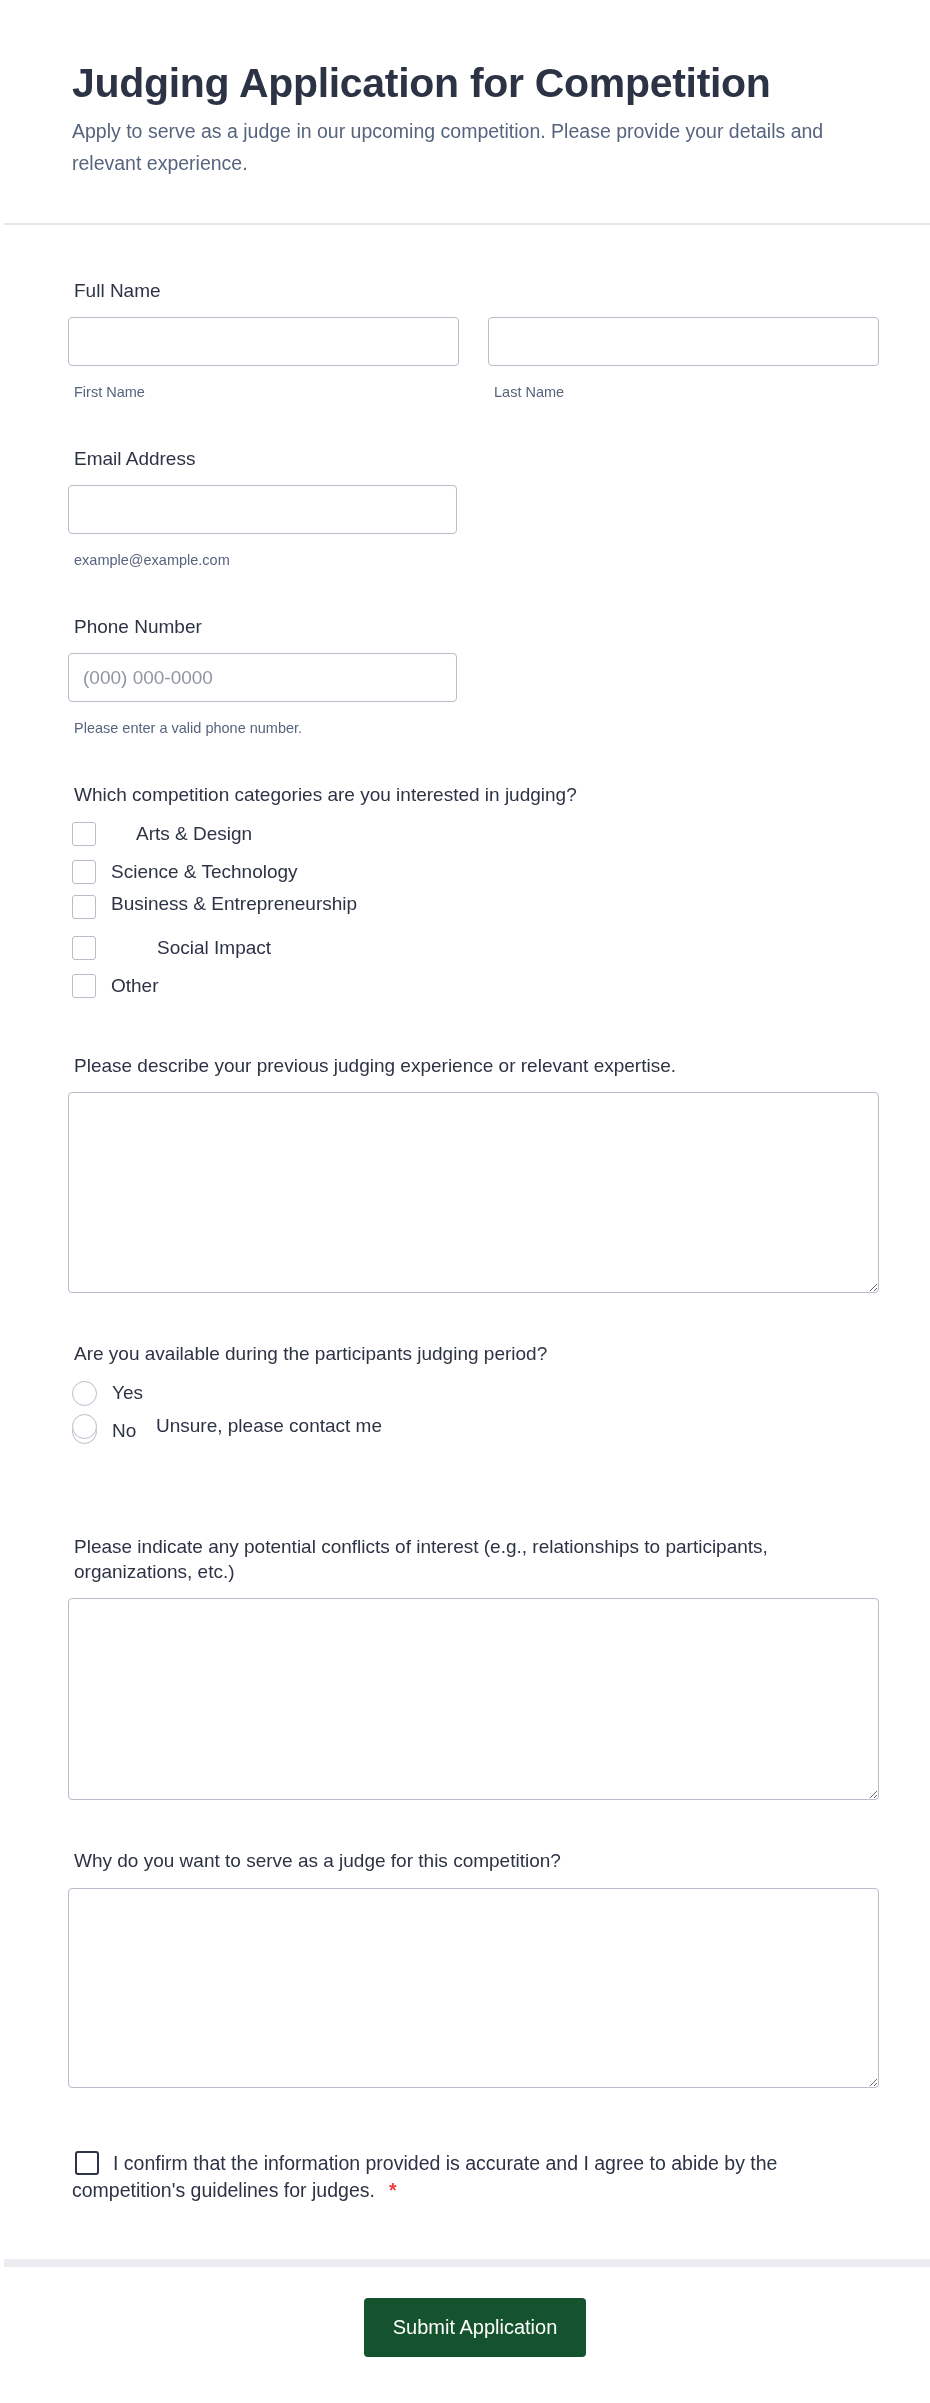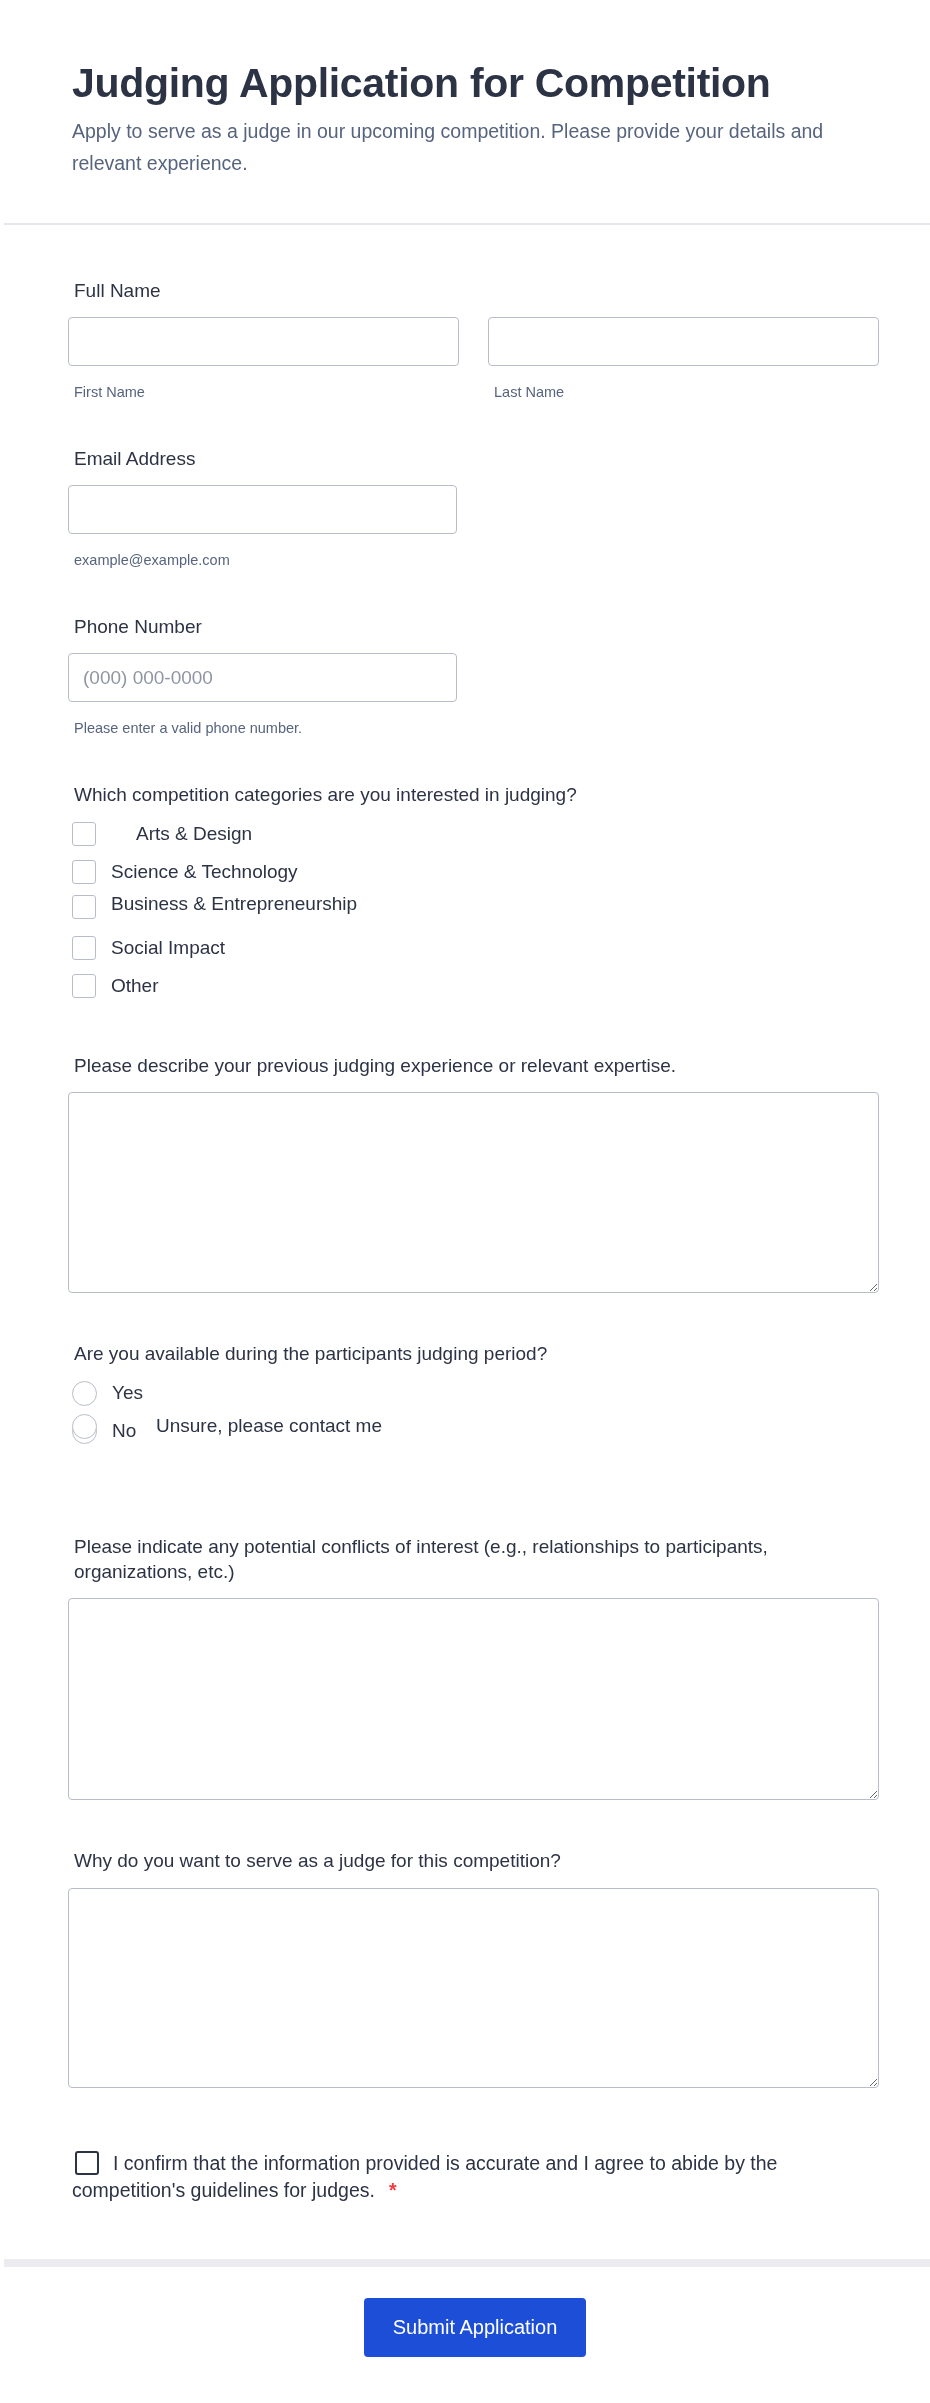--- a/index.html
+++ b/index.html
@@ -21,21 +21,21 @@
     .option { position: absolute; left: 64px; height: 26px; display: flex; align-items: center; }
     .checkbox { width: 24px; height: 24px; border: 1px solid #b8bdc9; border-radius: 3px; background: #fff; flex: none; }
     .radio { width: 25px; height: 25px; border: 1px solid #b8bdc9; border-radius: 50%; background: #fff; flex: none; }
     .option-label { margin-left: 11px; font-size: 19px; color: #2c3345; white-space: nowrap; }
 
     .confirm { position: absolute; left: 64px; top: 2142px; width: 720px; font-size: 19.5px; line-height: 27px; color: #2c3345; }
     .confirm-box { display: inline-block; width: 24px; height: 24px; border: 2px solid #2c3345; border-radius: 3px; vertical-align: -5px; margin: 0 10px 0 3px; background: #fff; }
     .required { color: #f23a3c; margin-left: 6px; font-weight: 700; }
 
     .footer-divider { position: absolute; left: 0; top: 2255px; width: 930px; height: 2px; background: #ececf0; }
-    .submit { position: absolute; left: 360px; top: 2294px; width: 222px; height: 59px; background: #1d4ed8; border: none; border-radius: 4px; color: #ffffff; font-family: "Liberation Sans", sans-serif; font-size: 20px; cursor: pointer; }
+    .submit { position: absolute; left: 360px; top: 2294px; width: 222px; height: 59px; background: #14532d; border: none; border-radius: 4px; color: #ffffff; font-family: "Liberation Sans", sans-serif; font-size: 20px; cursor: pointer; }
   </style>
 </head>
 <body>
 
 <div class="header">
   <h1 class="title">Judging Application for Competition</h1>
   <p class="subtitle">Apply to serve as a judge in our upcoming competition. Please provide your details and relevant experience.</p>
 </div>
 
 <div class="label" style="top:272px;">Full Name</div>
@@ -58,21 +58,21 @@
   <span class="option-label">Arts &amp; Design</span>
 </div>
 <div class="option" style="top:855px;">
   <span class="checkbox"></span>
   <span class="option-label">Science &amp; Technology</span>
 </div>
 <div class="option" style="top:893px;align-items:flex-end;">
   <span class="checkbox"></span>
   <span class="option-label">Business &amp; Entrepreneurship</span>
 </div>
-<div class="option" style="top:931px;">
+<div class="option" style="top:931px;gap:46px;">
   <span class="checkbox"></span>
   <span class="option-label">Social Impact</span>
 </div>
 <div class="option" style="top:969px;">
   <span class="checkbox"></span>
   <span class="option-label">Other</span>
 </div>
 
 <div class="label" style="top:1047px;">Please describe your previous judging experience or relevant expertise.</div>
 <textarea class="textarea" style="top: 1088px; height: 201px;"></textarea>

